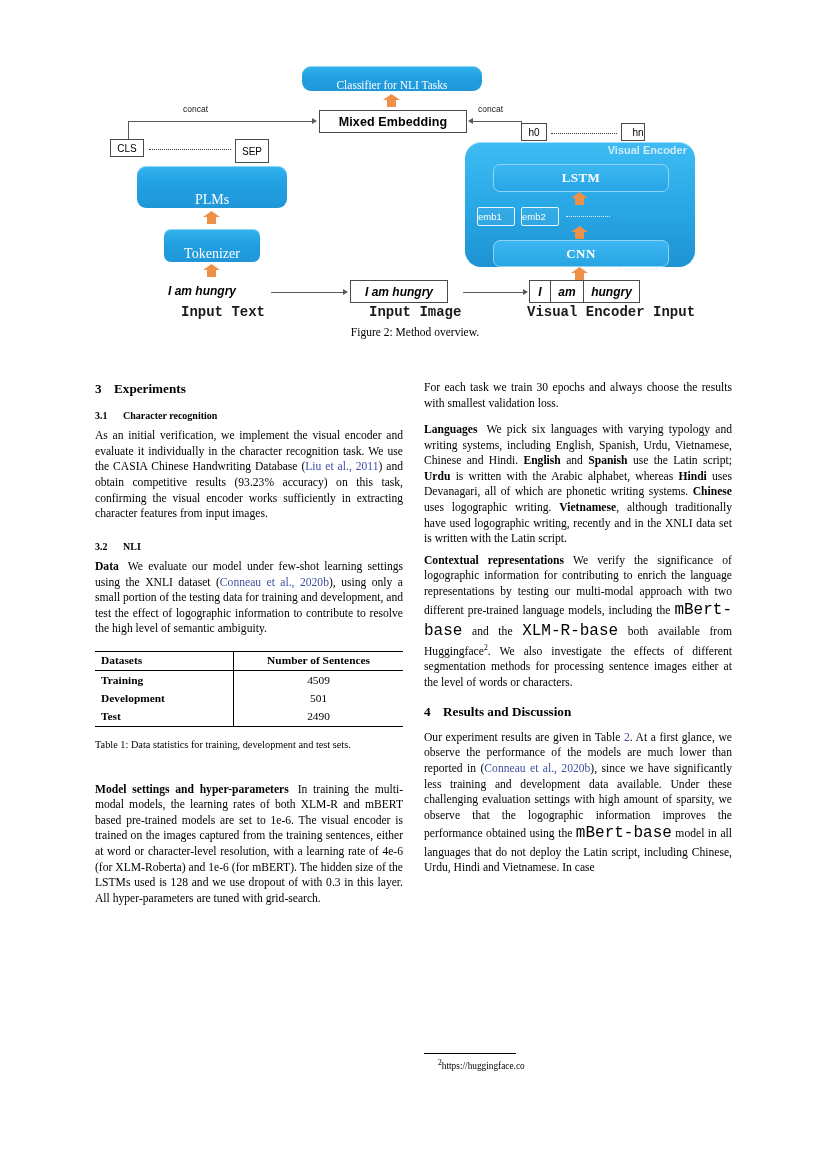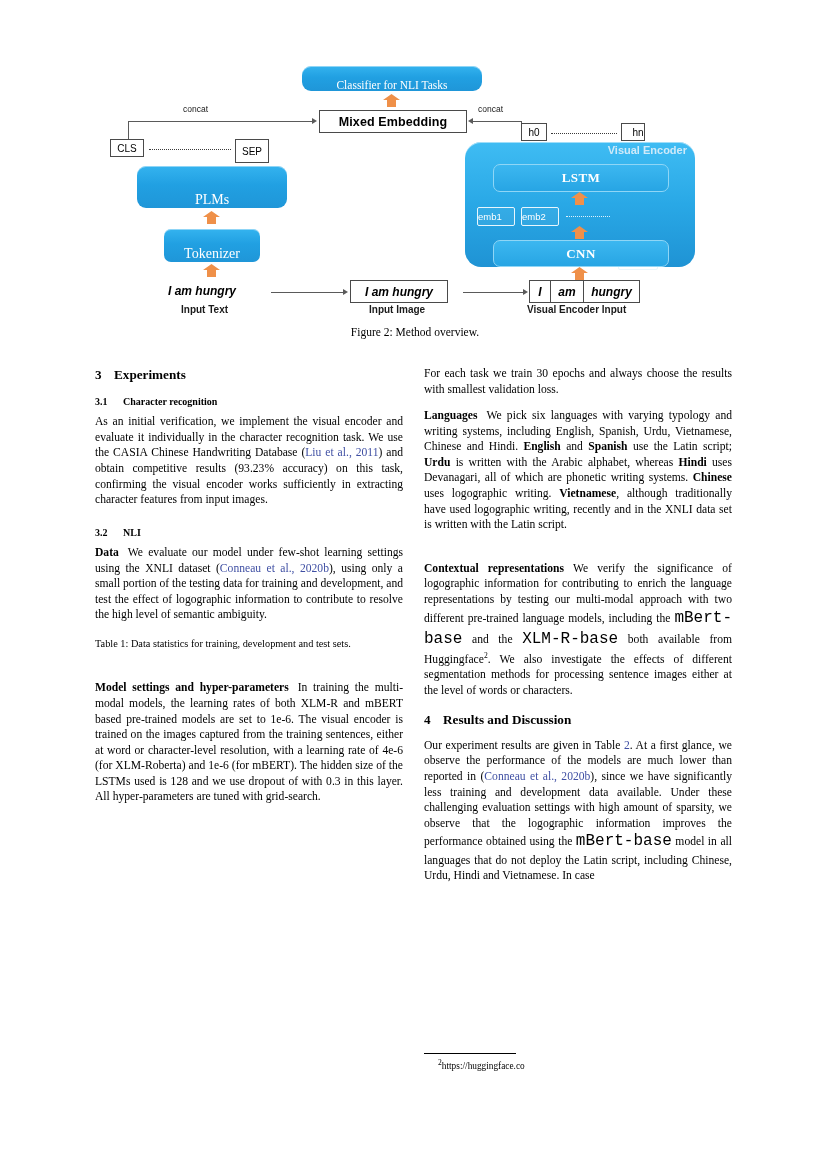--- a/index.html
+++ b/index.html
@@ -87,22 +87,22 @@
     color: #000;
     box-sizing: border-box;
   }
   .mixbox {
     font-weight: bold;
     font-size: 12.5px;
     letter-spacing: .1px;
   }
   .smalllabel {
     position: absolute;
-    font-family: Liberation Sans, sans-serif;
-    font-size: 10px;
+    font-family: Liberation Mono, monospace;
+    font-size: 14px;
     font-weight: bold;
     color: #1a1a1a;
     white-space: nowrap;
   }
   .concat-label {
     position: absolute;
     font-family: "Liberation Sans", sans-serif;
     font-size: 8.5px;
     color: #1a1a1a;
     white-space: nowrap;
@@ -152,21 +152,21 @@
     width: 640px;
     text-align: center;
     font-size: 11.5px;
     font-family: "Liberation Serif", serif;
   }
 
   
   .col {
     position: absolute;
     width: 308px;
-    top: 366px;
+    top: 380px;
     font-size: 11.6px;
     line-height: 1.345;
     text-align: justify;
     font-family: "Liberation Serif", serif;
   }
   .col-left { left: 95px; }
   .col-right { left: 424px; }
 
   h2.sec {
     font-size: 13.2px;
@@ -387,33 +387,55 @@
 
     <h3 class="subsec">
       <span class="num">3.2</span><span>NLI</span>
     </h3>
 
     <p class="para">
       <span class="runin">Data</span><span class="runin-gap"></span><span>We evaluate our model under few-shot learning settings using the XNLI dataset (</span><span class="cite">Conneau et al., 2020b</span><span>), using only a small portion of the testing data for training and development, and test the effect of logographic information to contribute to resolve the high level of semantic ambiguity.</span>
     </p>
 
     <div class="tablewrap">
+      <table class="stat">
+        <thead>
+          <tr>
+            <th class="c1">Datasets</th>
+            <th class="c2">Number of Sentences</th>
+          </tr>
+        </thead>
+        <tbody>
+          <tr>
+            <td class="c1">Training</td>
+            <td class="c2">4509</td>
+          </tr>
+          <tr>
+            <td class="c1">Development</td>
+            <td class="c2">501</td>
+          </tr>
+          <tr>
+            <td class="c1">Test</td>
+            <td class="c2">2490</td>
+          </tr>
+        </tbody>
+      </table>
       <div class="tabcaption">Table 1: Data statistics for training, development and test sets.</div>
     </div>
 
     <p class="para" style="margin-top:30px;">
       <span class="runin">Model settings and hyper-parameters</span><span class="runin-gap"></span><span>In training the multi-modal models, the learning rates of both XLM-R and mBERT based pre-trained models are set to 1e-6. The visual encoder is trained on the images captured from the training sentences, either at word or character-level resolution, with a learning rate of 4e-6 (for XLM-Roberta) and 1e-6 (for mBERT). The hidden size of the LSTMs used is 128 and we use dropout of with 0.3 in this layer. All hyper-parameters are tuned with grid-search.</span>
     </p>
   </div>
 
   <div class="col col-right">
 
     <p class="para" style="margin-bottom:11px;">For each task we train 30 epochs and always choose the results with smallest validation loss.</p>
 
-    <p class="para" style="margin-bottom:28px;">
+    <p class="para" style="margin-bottom:6px;">
       <span class="runin">Languages</span><span class="runin-gap"></span><span>We pick six languages with varying typology and writing systems, including English, Spanish, Urdu, Vietnamese, Chinese and Hindi. </span><span class="runin">English</span><span> and </span><span class="runin">Spanish</span><span> use the Latin script; </span><span class="runin">Urdu</span><span> is written with the Arabic alphabet, whereas </span><span class="runin">Hindi</span><span> uses Devanagari, all of which are phonetic writing systems. </span><span class="runin">Chinese</span><span> uses logographic writing. </span><span class="runin">Vietnamese</span><span>, although traditionally have used logographic writing, recently and in the XNLI data set is written with the Latin script.</span>
     </p>
 
     <p class="para" style="margin-bottom:13px;">
       <span class="runin">Contextual representations</span><span class="runin-gap"></span><span>We verify the significance of logographic information for contributing to enrich the language representations by testing our multi-modal approach with two different pre-trained language models, including the </span><span class="mono">mBert-base</span><span> and the </span><span class="mono">XLM-R-base</span><span> both available from Huggingface</span><sup>2</sup><span>. We also investigate the effects of different segmentation methods for processing sentence images either at the level of words or characters.</span>
     </p>
 
     <h2 class="sec" style="margin-bottom:9px;">
       <span class="num">4</span><span>Results and Discussion</span>
     </h2>

